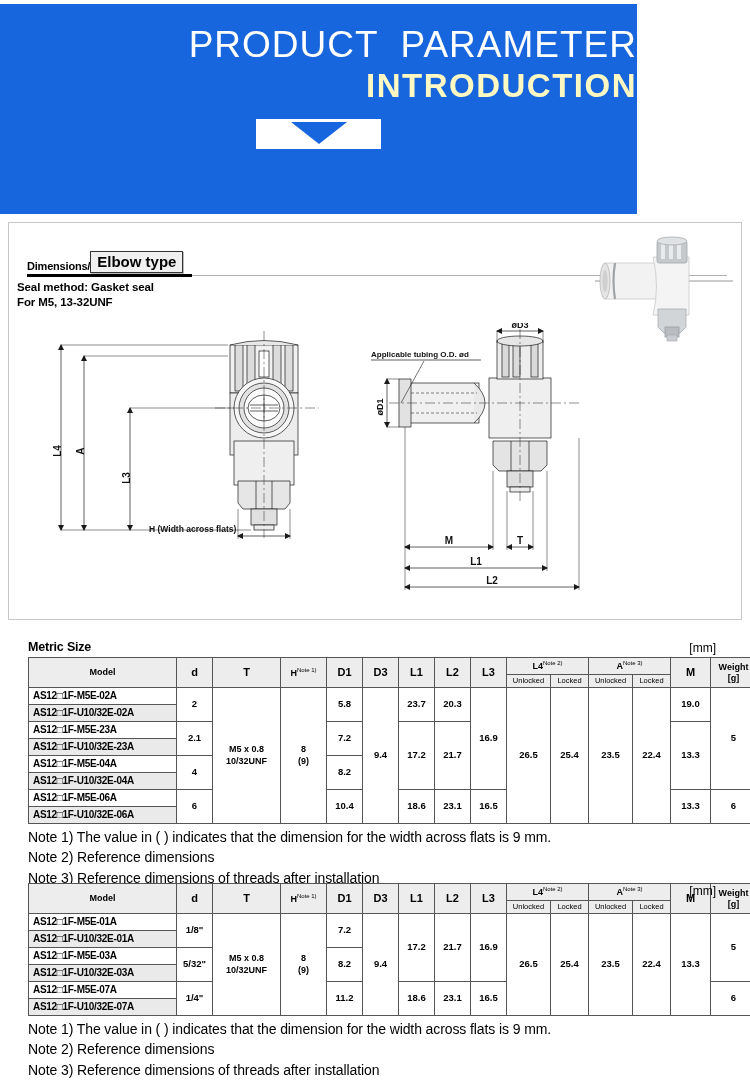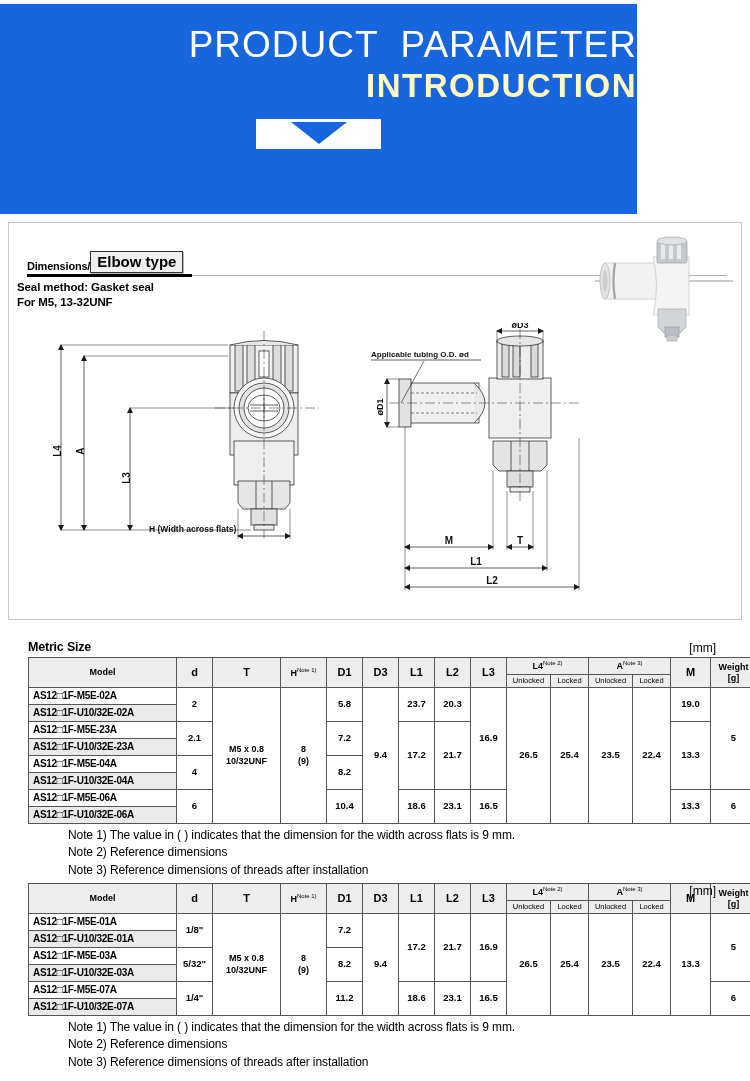--- a/index.html
+++ b/index.html
@@ -147,21 +147,21 @@
     padding-left: 4px;
     font-size: 10px;
     font-weight: bold;
     letter-spacing: -0.3px;
   }
   table.spec tr.alt td.model { background: #eaeaea; }
   table.spec td.num { font-size: 9.5px; font-weight: bold; }
   table.spec td.tcell { font-size: 9px; font-weight: bold; line-height: 1.3; }
 
   .notes { margin-top: 3px; }
-  .notes div { font-size: 12px; line-height: 1.45; letter-spacing: -0.1px; margin-left: 40px; }
+  .notes div { font-size: 14px; line-height: 1.45; letter-spacing: -0.1px; }
 </style>
 </head>
 <body>
 
 <div class="banner">
   <div class="banner-title-1">PRODUCT  PARAMETER</div>
   <div class="banner-title-2">INTRODUCTION</div>
   <div class="banner-arrow-box"></div>
 </div>
 

